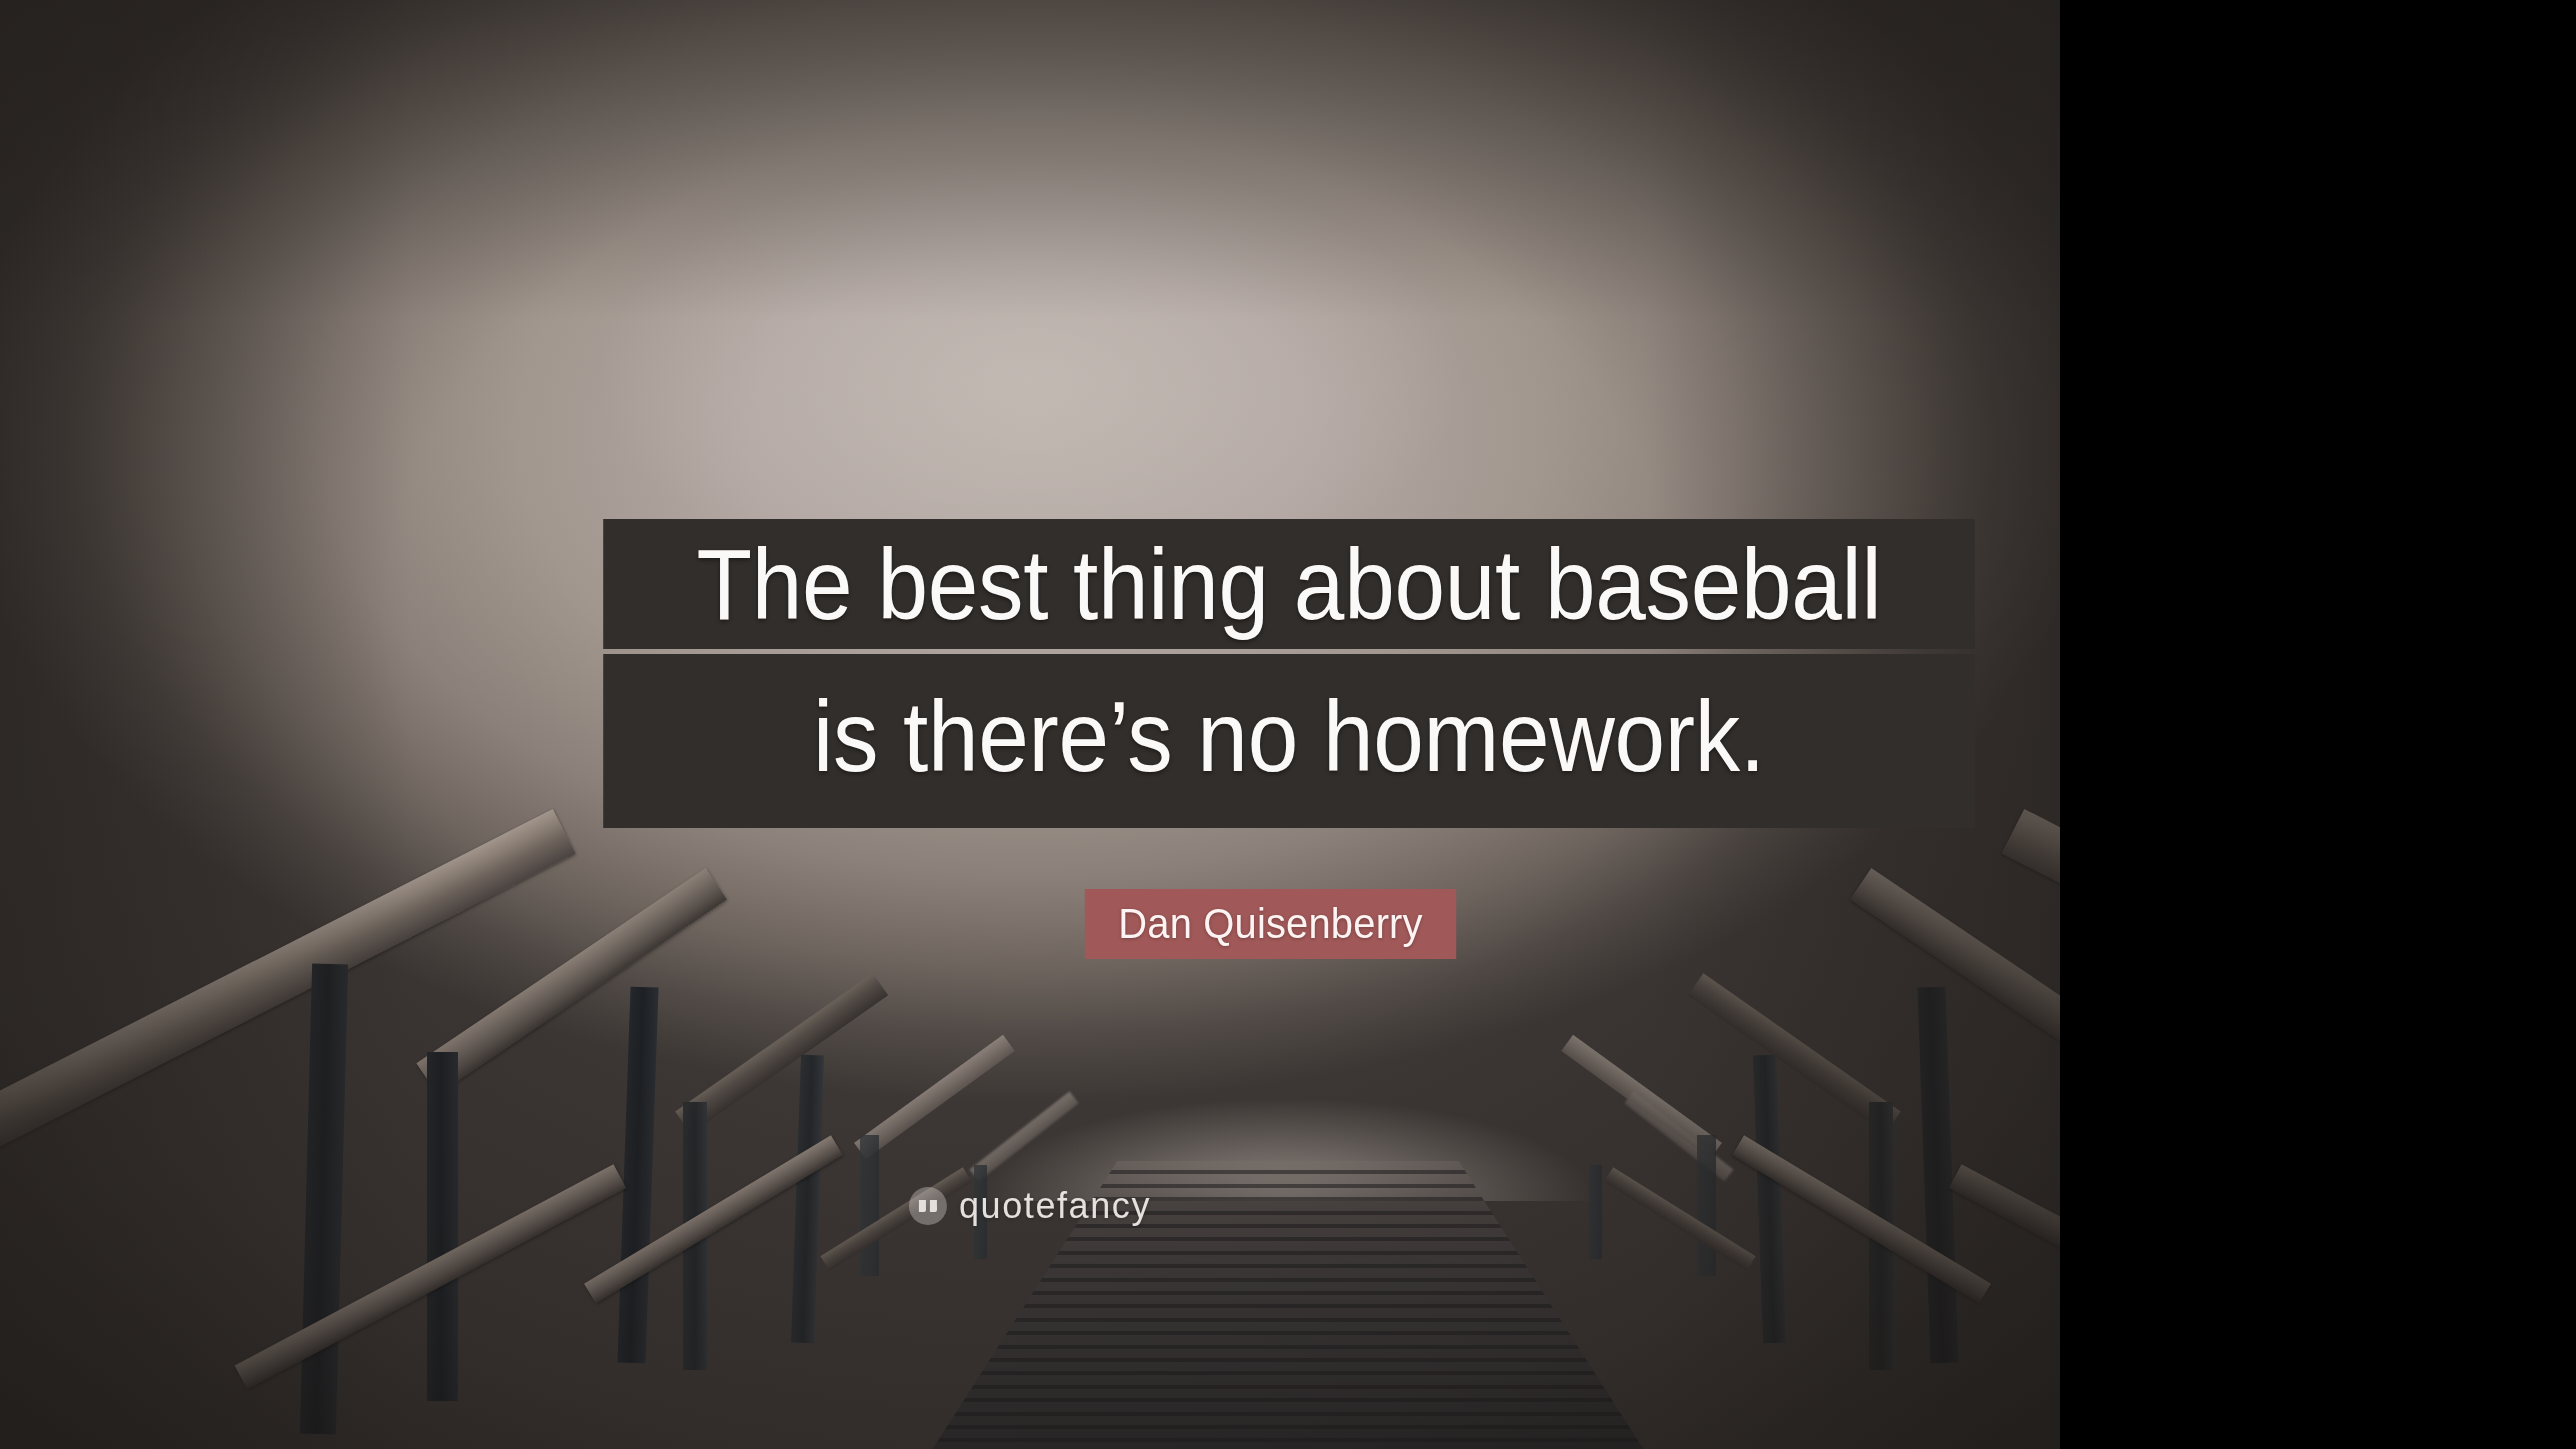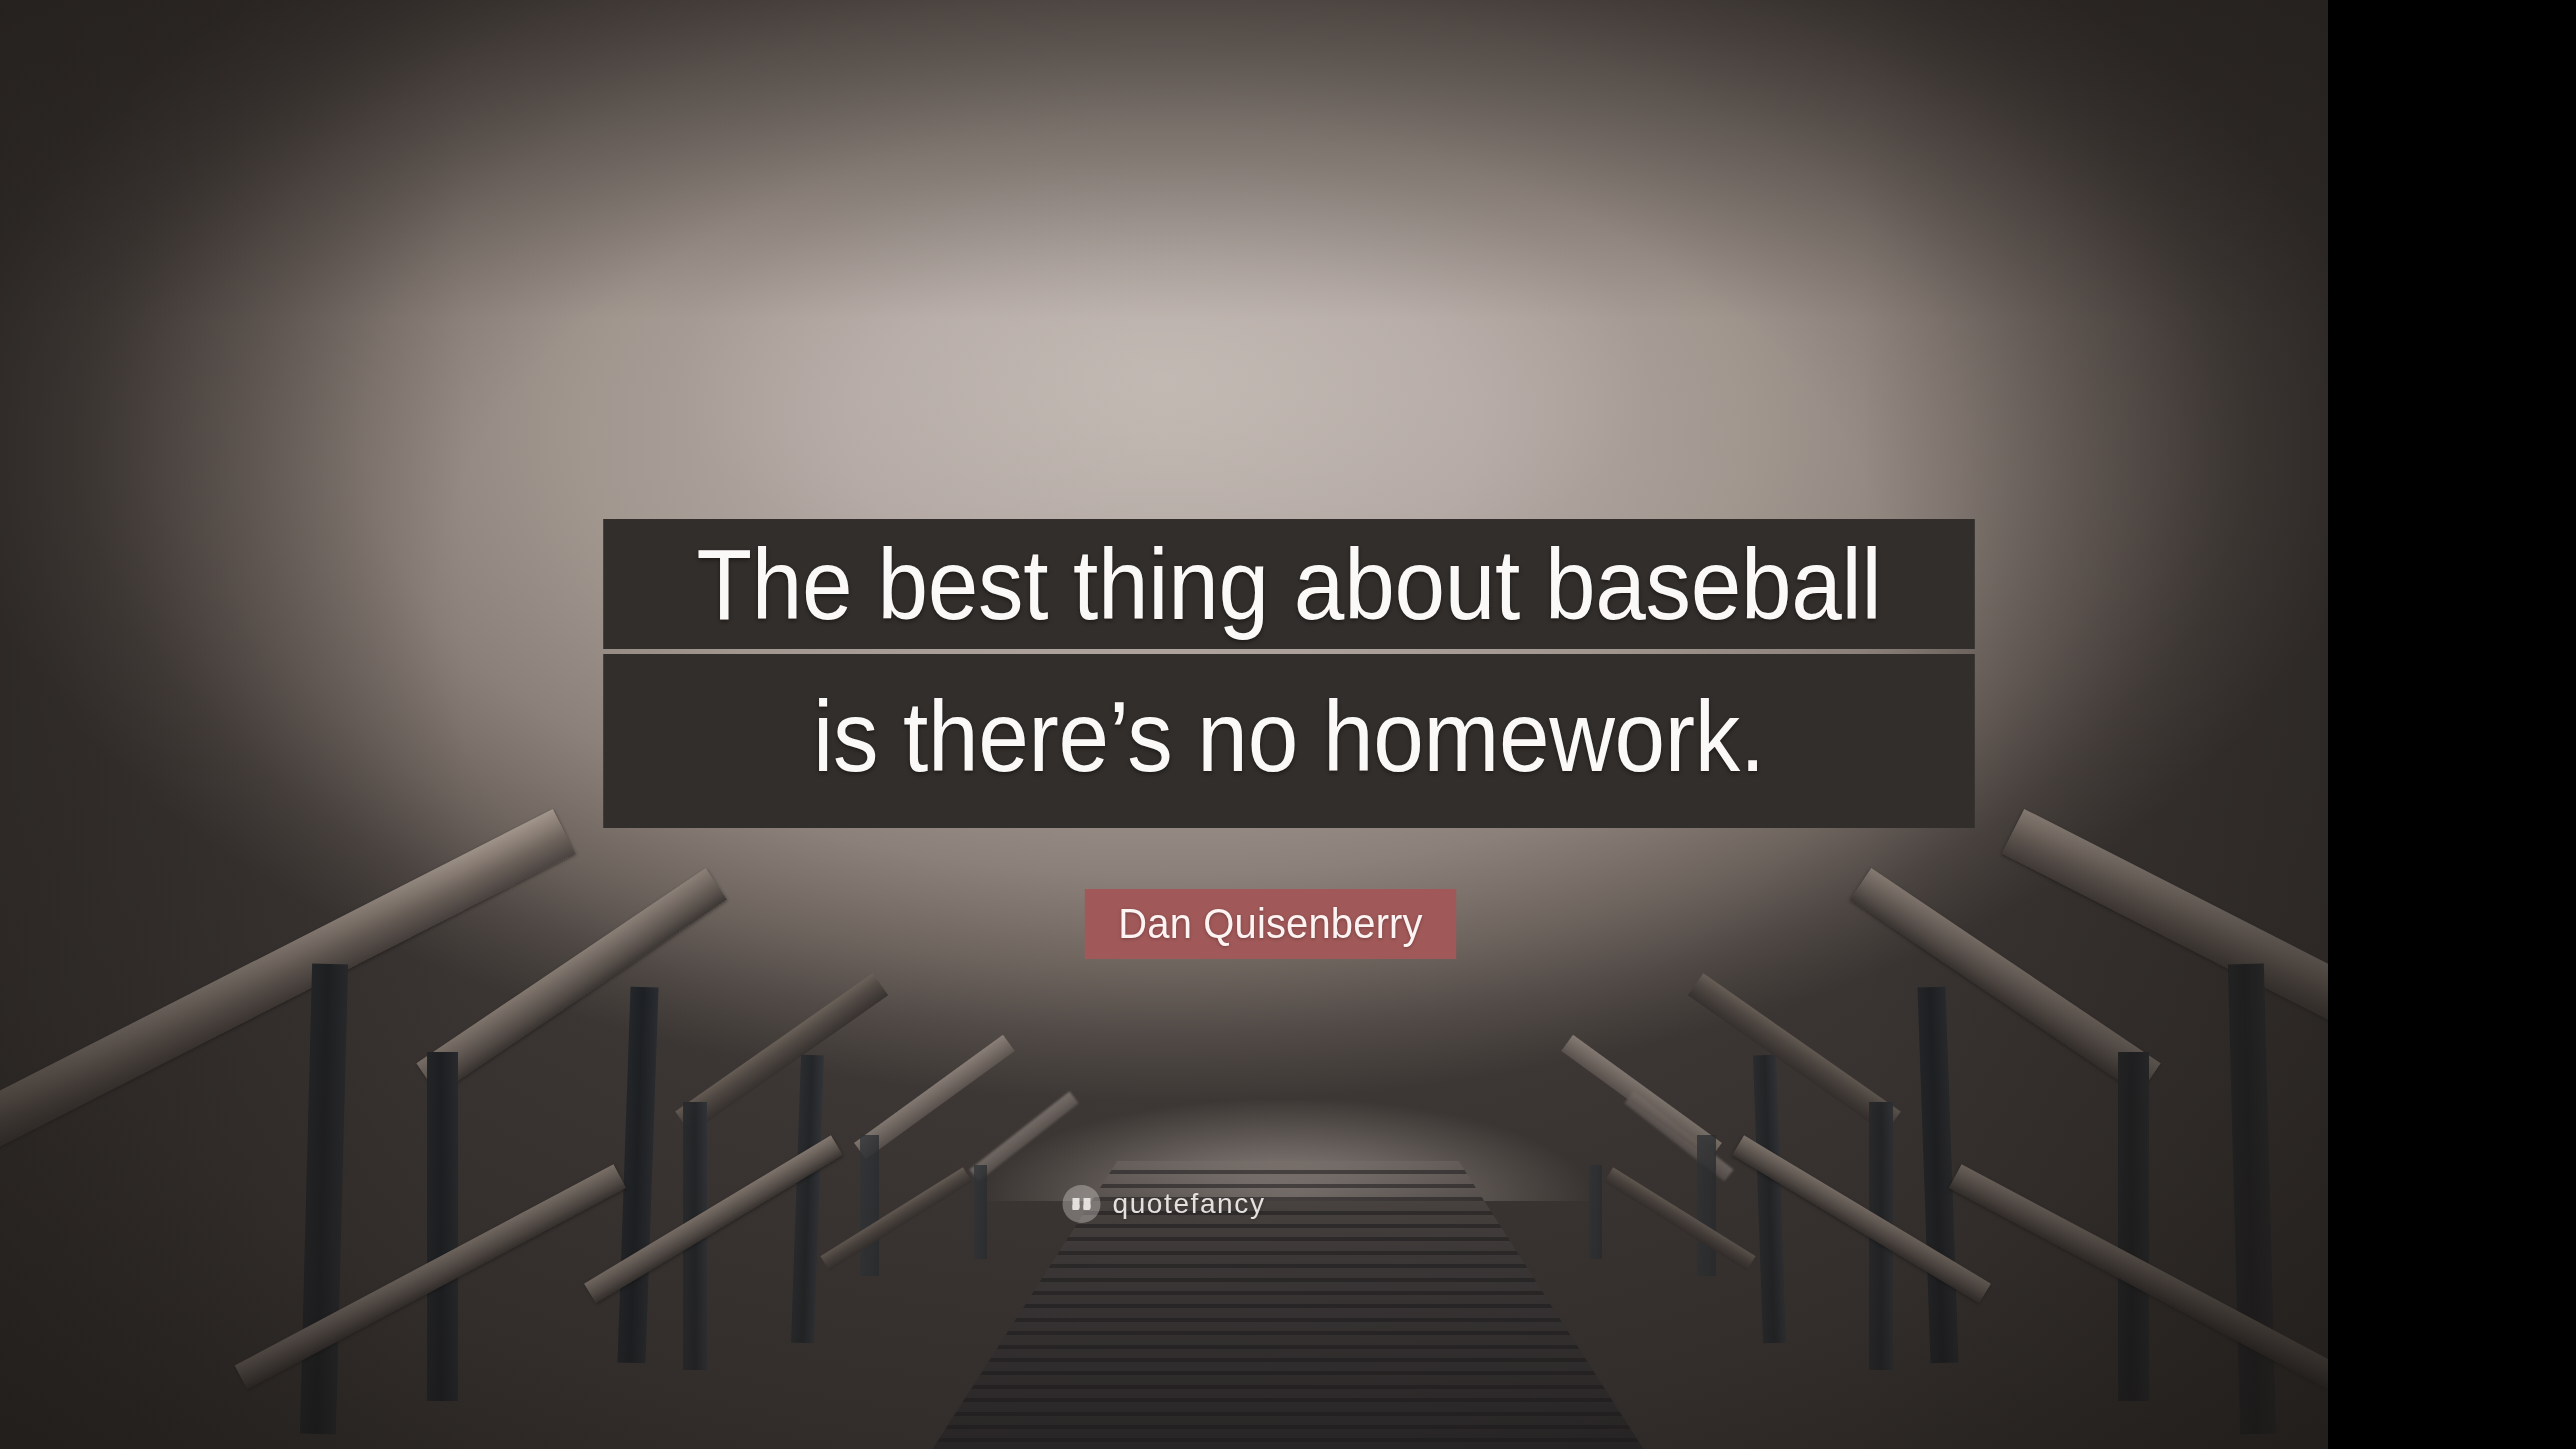--- a/index.html
+++ b/index.html
@@ -1,20 +1,20 @@
 <!DOCTYPE html>
 <html style="font-size:10.7px"><head>
 <meta charset="utf-8">
 <style>
   html,body{margin:0;padding:0;background:#000;}
   body{font-family:"Liberation Sans",sans-serif;}
 
   #stage{
     position:relative;
-    width:2328px;height:1449px;
+    width:2060px;height:1449px;
     overflow:hidden;
     background:#4a4440;
   }
 
   
   .photo{position:absolute;inset:0;overflow:hidden;}
 
   .fog-base{
     position:absolute;inset:0;
     background:
@@ -149,21 +149,21 @@
     background:#f2eeec;
     border-radius:0 0 2px 2px;
     position:relative;
   }
   .wm-q::after{
     content:"";position:absolute;left:0;top:7.4px;
     width:7.4px;height:5.4px;background:#f2eeec;
     border-radius:0 0 4px 0;
   }
   .wm-text{
-    font-size:28px;font-weight:300;color:#f3efed;
+    font-size:36px;font-weight:300;color:#f3efed;
     letter-spacing:1.6px;
     text-shadow:0 1.3px 4px rgba(0,0,0,.25);
   }
 </style>
 </head>
 <body>
 
 <div id="stage">
 
   <div class="photo">

